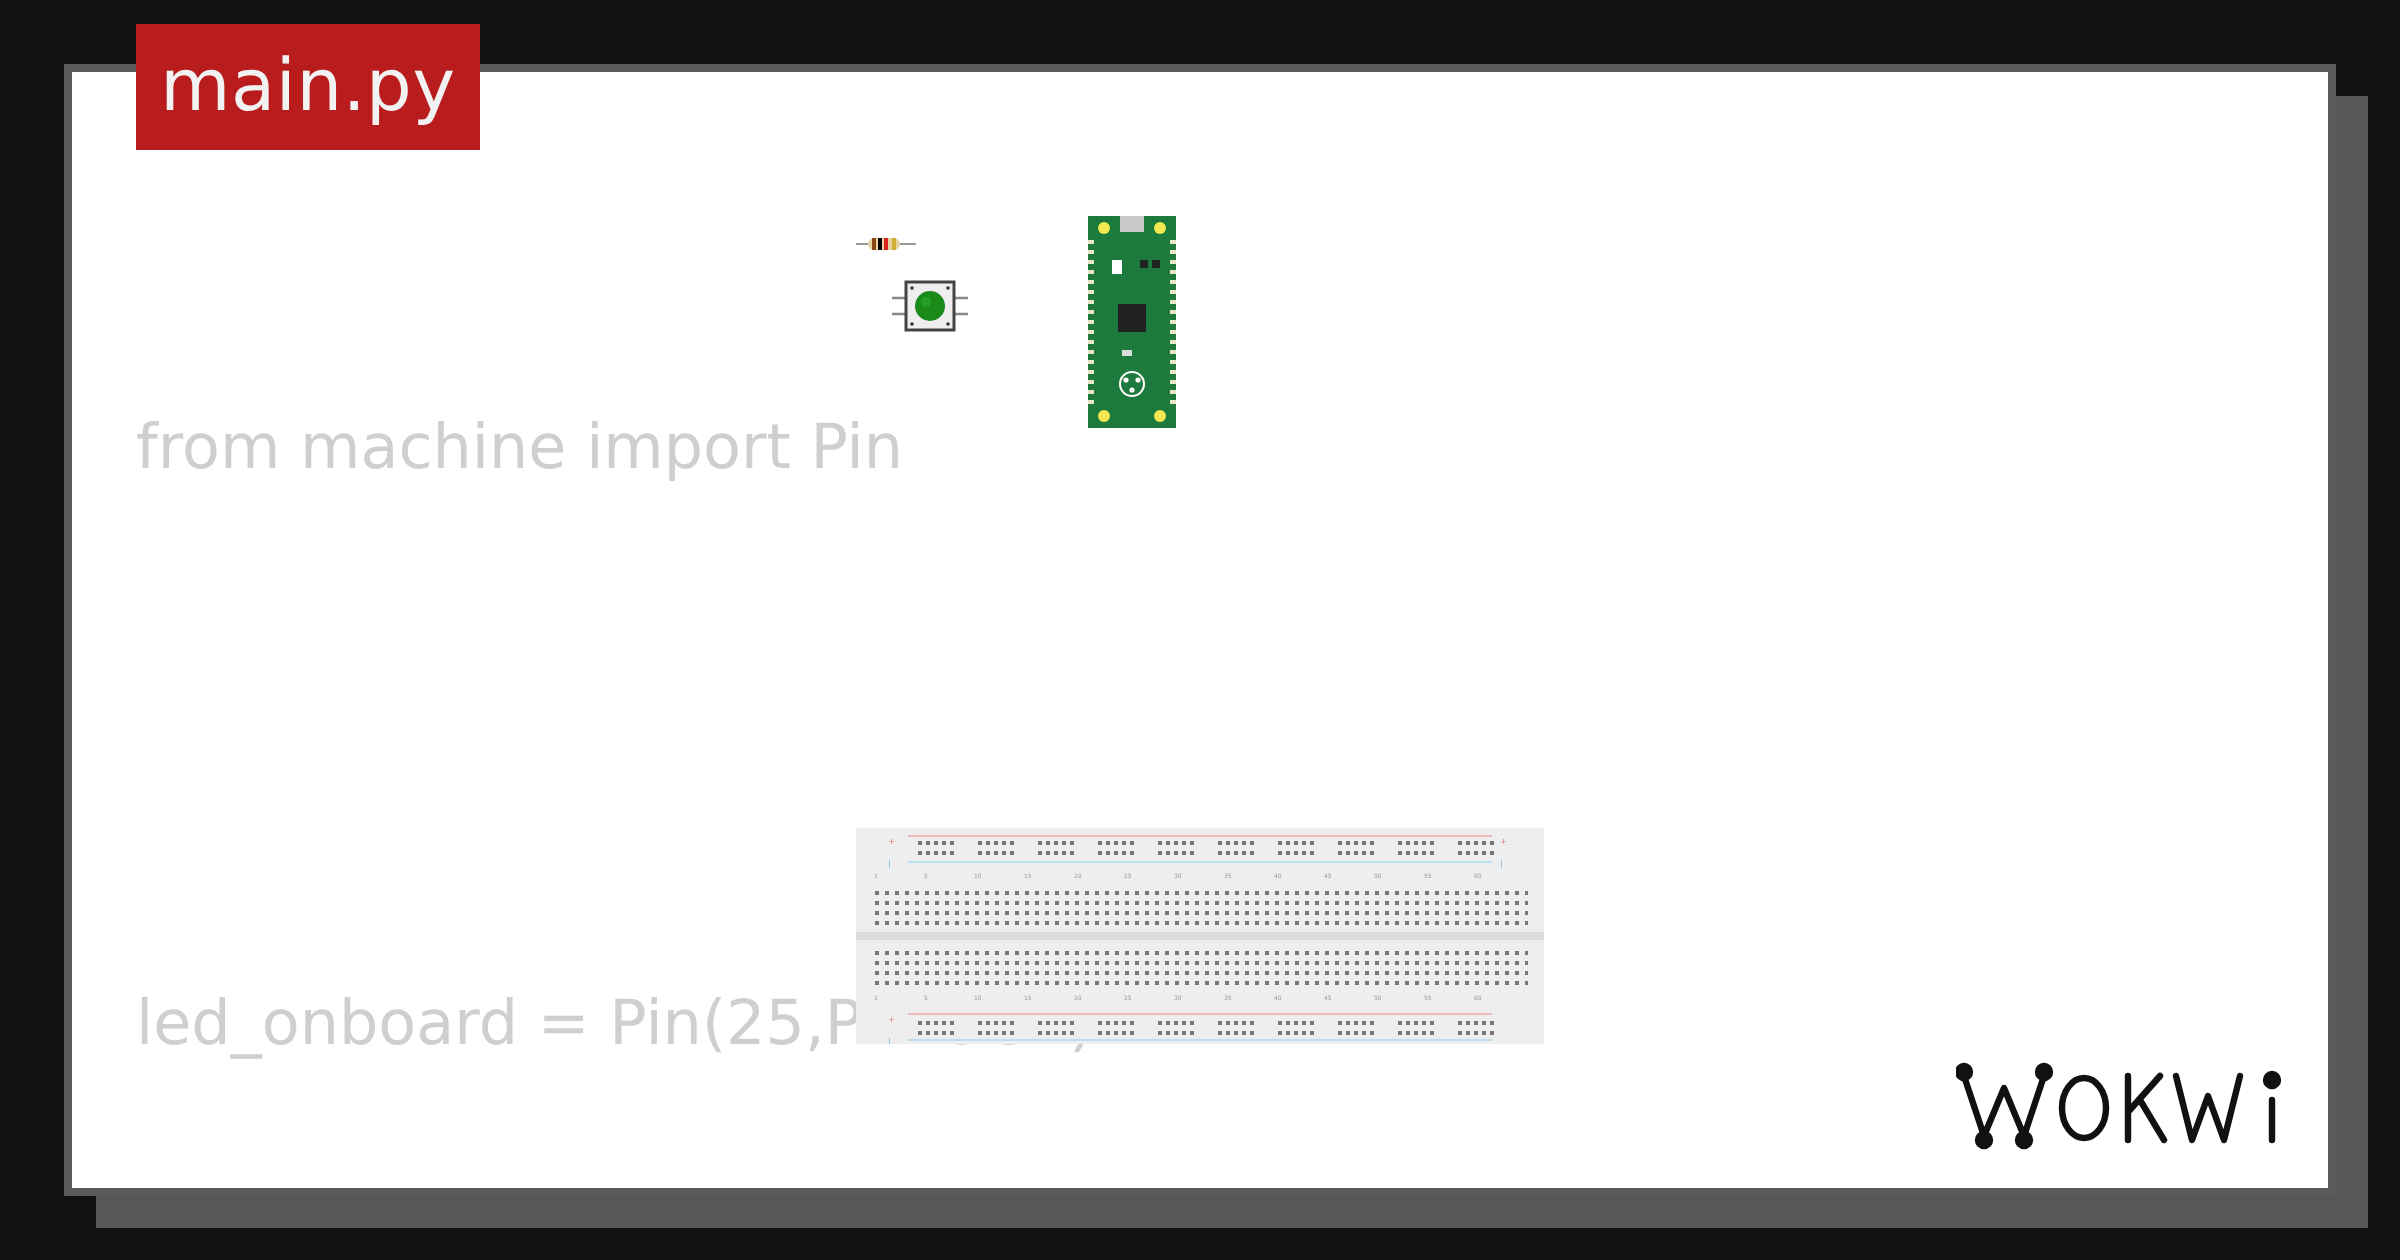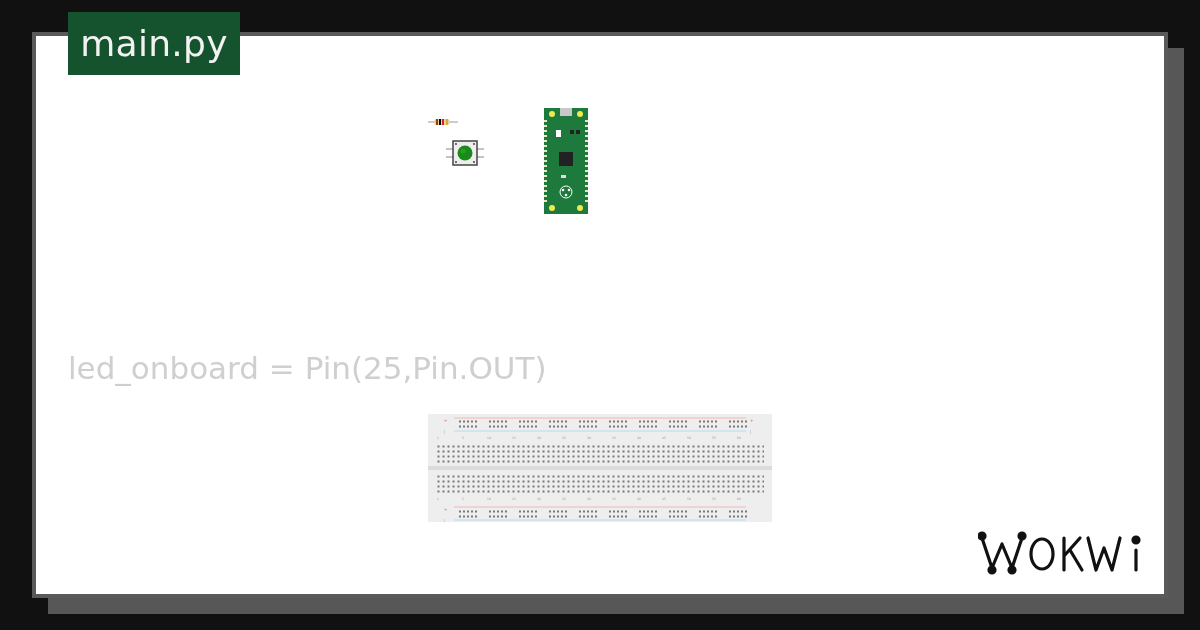--- a/index.html
+++ b/index.html
@@ -1,36 +1,37 @@
 <!DOCTYPE html>
 <html><head>
 <meta charset="utf-8">
 <style>
   html,body{margin:0;padding:0;}
   body{width:1200px;height:630px;background:#111111;position:relative;overflow:hidden;font-family:"DejaVu Sans","Liberation Sans",sans-serif;}
   .shadow{position:absolute;left:48px;top:48px;width:1136px;height:566px;background:#575757;}
   .card{position:absolute;left:32px;top:32px;width:1128px;height:558px;background:#ffffff;border:4px solid #5a5a5a;}
-  .tab{position:absolute;left:68px;top:12px;width:172px;height:63px;background:#14532d;color:#f2f2f2;font-size:36px;line-height:63px;text-align:center;box-sizing:border-box;letter-spacing:0.3px;}
+  .tab{position:absolute;left:68px;top:12px;width:172px;height:63px;background:#b91c1c;color:#f2f2f2;font-size:36px;line-height:63px;text-align:center;box-sizing:border-box;letter-spacing:0.3px;}
   .code{position:absolute;left:68px;top:104px;font-size:31px;color:#cfcfcf;line-height:48px;white-space:pre;}
   .code div{height:48px;}
   .resistor{position:absolute;left:428px;top:118px;width:30px;height:8px;}
   .button{position:absolute;left:446px;top:140px;width:38px;height:26px;}
   .pico{position:absolute;left:544px;top:108px;width:44px;height:106px;}
   .breadboard{position:absolute;left:428px;top:414px;width:344px;height:108px;}
   .logo{position:absolute;left:978px;top:530px;width:172px;height:46px;}
 </style>
 </head>
 <body>
 
 <div class="shadow"></div>
 <div class="card"></div>
 
 <div class="tab">main.py</div>
 
 <div class="code">
+  <div>from machine import Pin</div>
   <div></div>
   <div>led_onboard = Pin(25,Pin.OUT)</div>
   
 </div>
 
 <svg class="resistor" viewBox="0 0 30 8">
   <line x1="0" y1="4" x2="30" y2="4" stroke="#999" stroke-width="1"></line>
   <rect x="6" y="1" width="16" height="6" rx="3" fill="#e8d3a0"></rect>
   <rect x="8" y="1" width="2" height="6" fill="#8b4513"></rect>
   <rect x="11" y="1" width="2" height="6" fill="#000"></rect>

